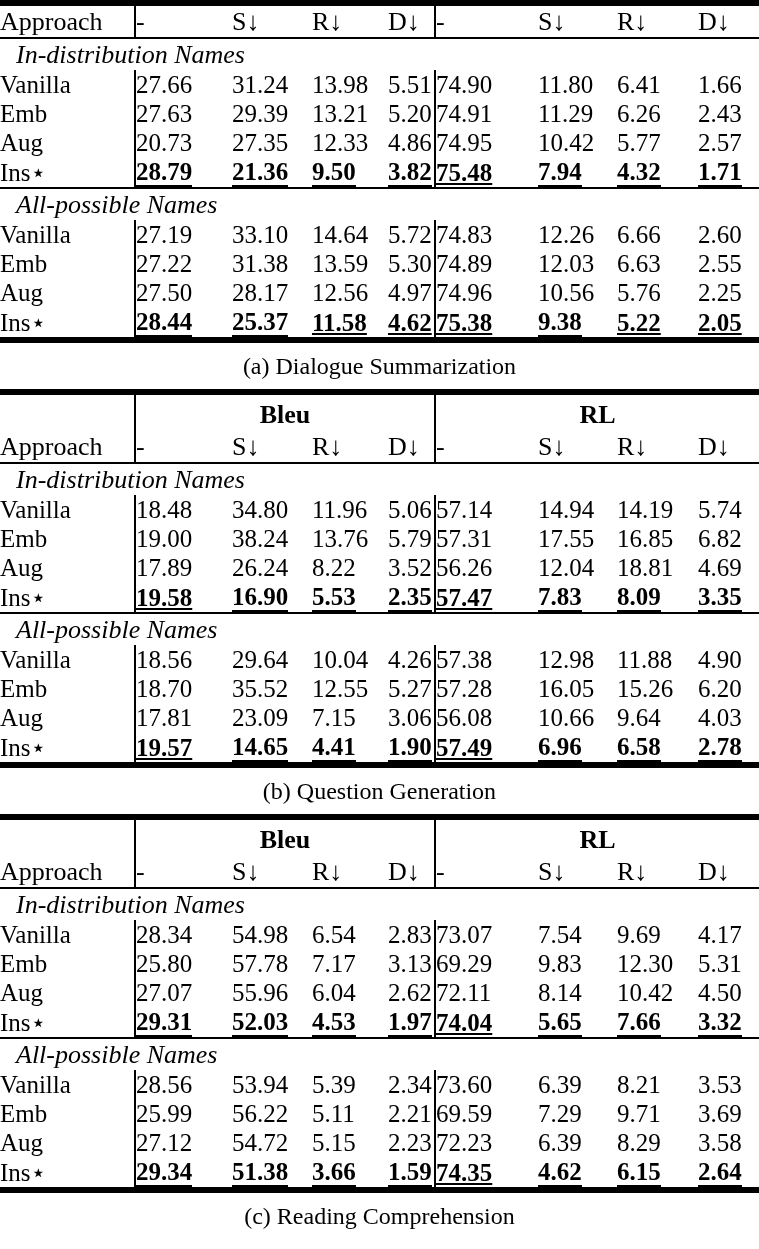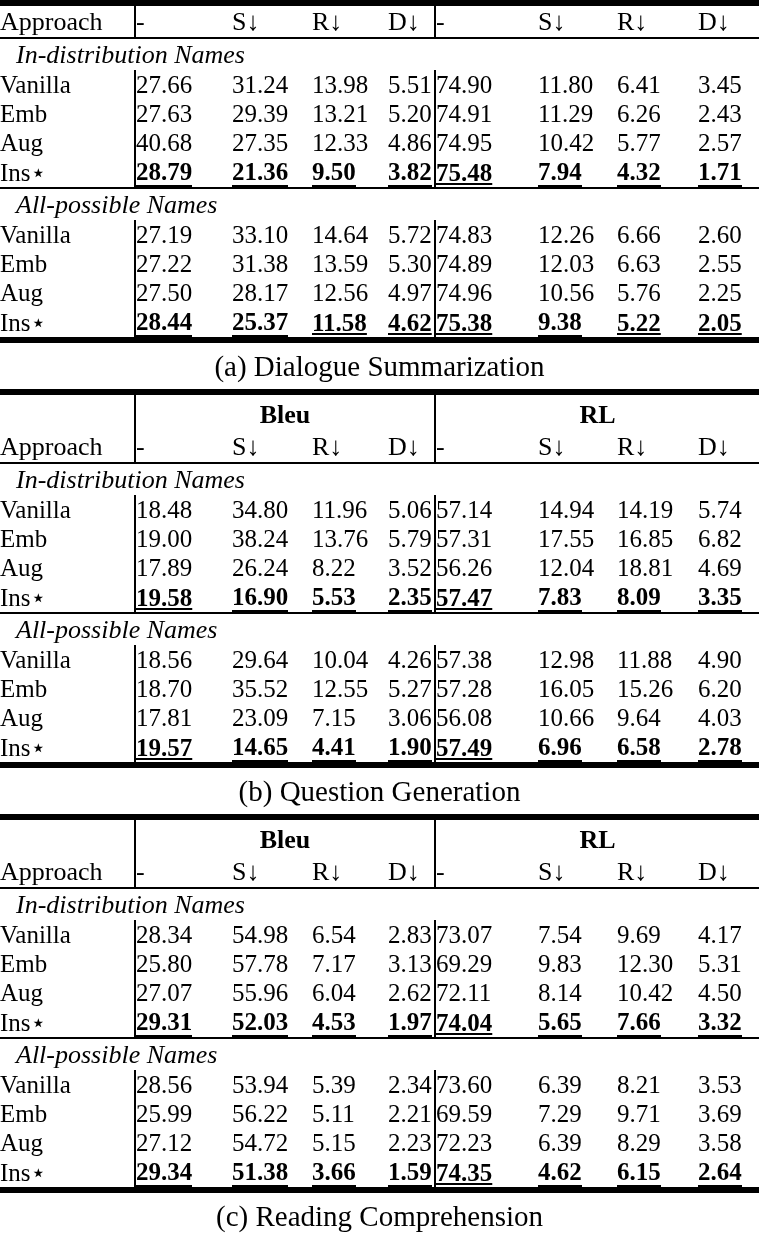--- a/index.html
+++ b/index.html
@@ -61,21 +61,21 @@
   td.approach-cell { padding-left: 16px; }
   td.num.bold { font-weight: bold; text-decoration: underline; }
   span.ul {
     display: inline-block;
     border-bottom: 2px solid #000;
     padding-bottom: 1px;
     line-height: 25px;
   }
   .caption {
     text-align: center;
-    font-size: 29px;
+    font-size: 24px;
     line-height: 28px;
     padding: 9px 0 9px 0;
   }
 </style>
 </head>
 <body>
 
 <div class="page">
 
   <table class="ptable">
@@ -109,36 +109,36 @@
         </tr>
         <tr class="data-row">
           <td class="approach-cell">Vanilla</td>
           <td class="num vline g1start">27.66</td>
           <td class="num">31.24</td>
           <td class="num">13.98</td>
           <td class="num">5.51</td>
           <td class="num vline g2start">74.90</td>
           <td class="num">11.80</td>
           <td class="num">6.41</td>
-          <td class="num">3.45</td>
+          <td class="num">1.66</td>
         </tr>
         <tr class="data-row">
           <td class="approach-cell">Emb</td>
           <td class="num vline g1start">27.63</td>
           <td class="num">29.39</td>
           <td class="num">13.21</td>
           <td class="num">5.20</td>
           <td class="num vline g2start">74.91</td>
           <td class="num">11.29</td>
           <td class="num">6.26</td>
           <td class="num">2.43</td>
         </tr>
         <tr class="data-row">
           <td class="approach-cell">Aug</td>
-          <td class="num vline g1start">40.68</td>
+          <td class="num vline g1start">20.73</td>
           <td class="num">27.35</td>
           <td class="num">12.33</td>
           <td class="num">4.86</td>
           <td class="num vline g2start">74.95</td>
           <td class="num">10.42</td>
           <td class="num">5.77</td>
           <td class="num">2.57</td>
         </tr>
         <tr class="data-row">
           <td class="approach-cell">Ins⋆</td>

